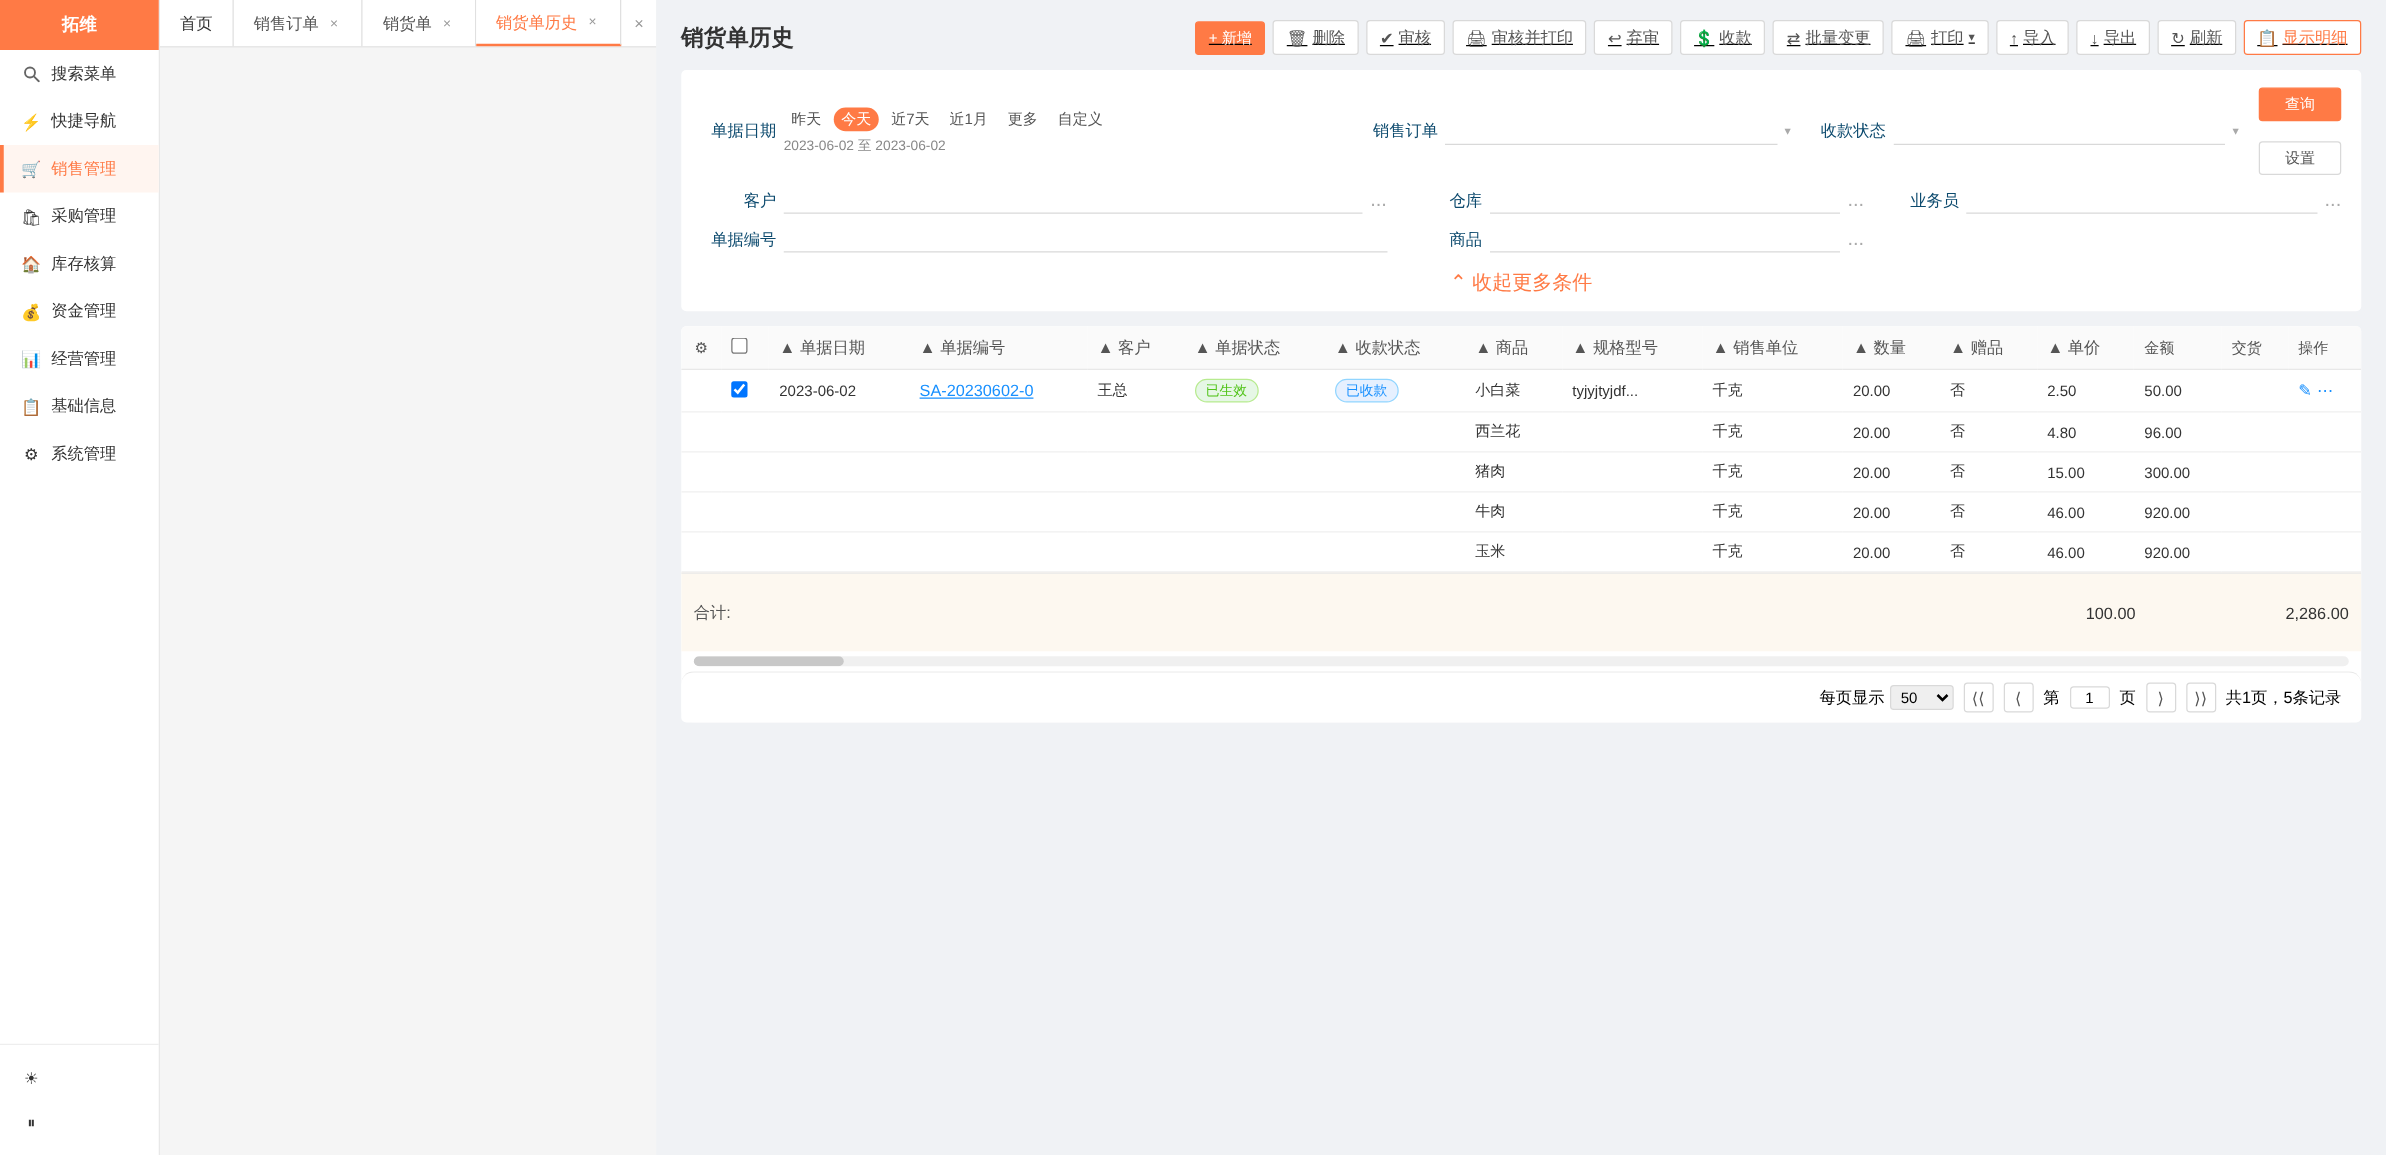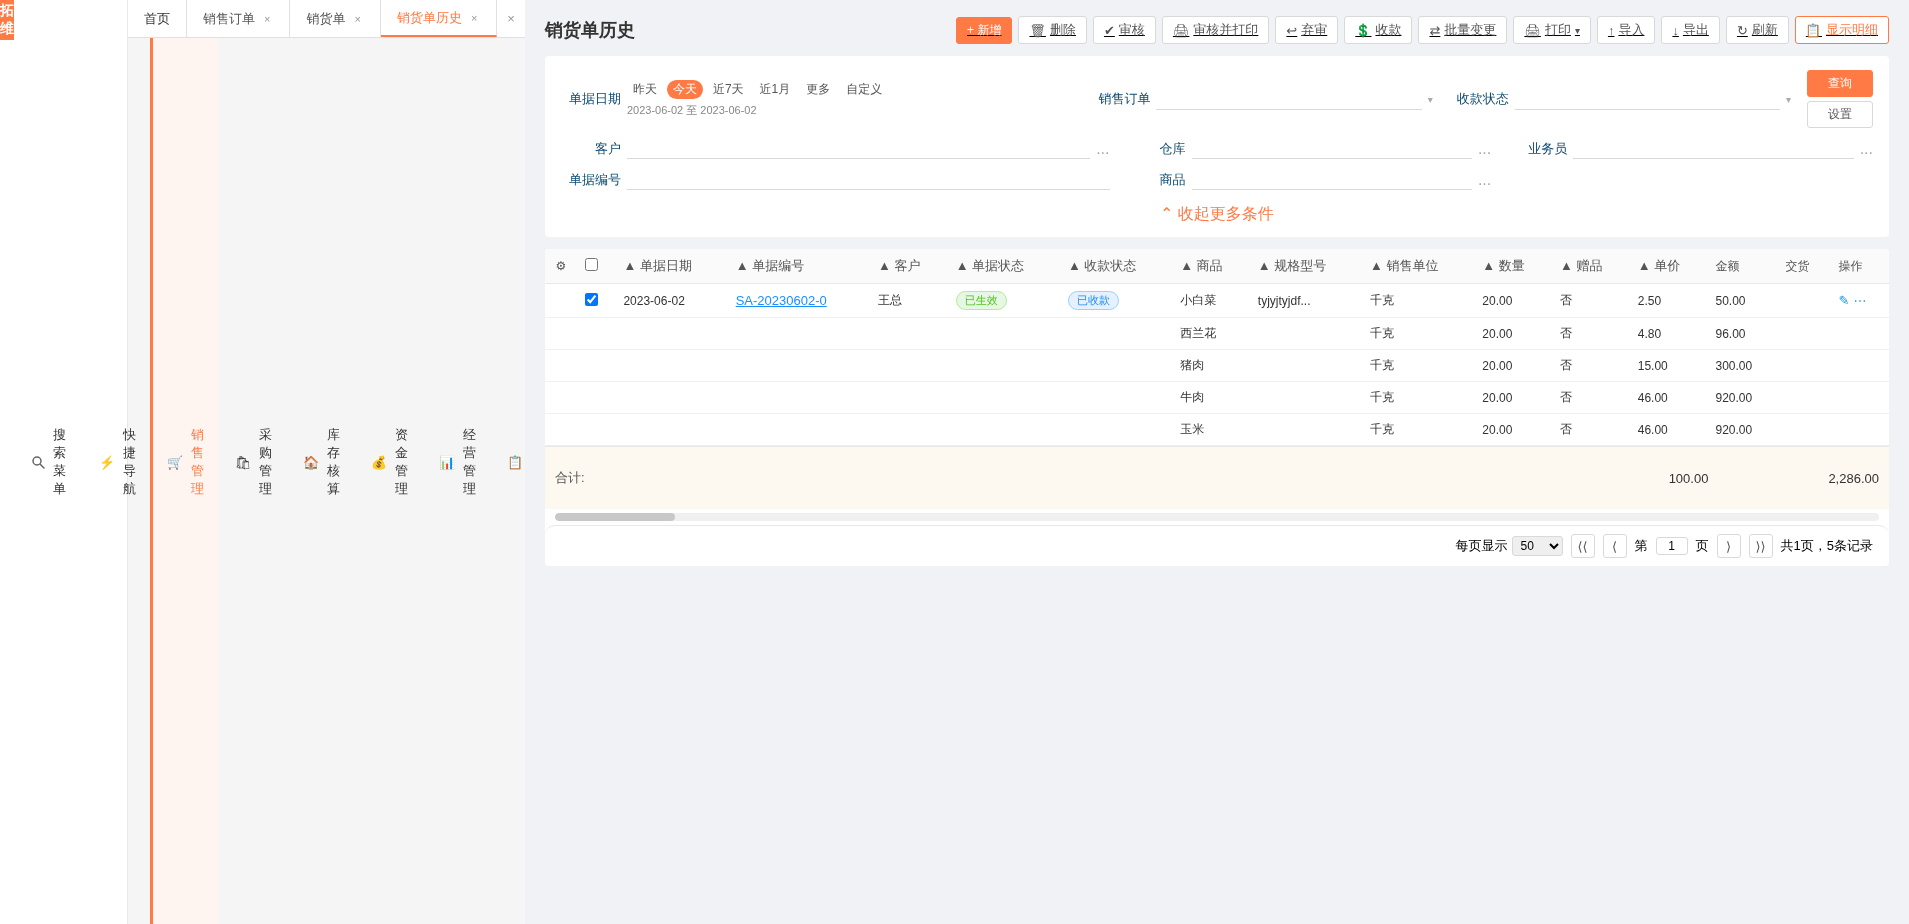--- a/index.html
+++ b/index.html
@@ -4,21 +4,21 @@
   <style>
     * { box-sizing: border-box; margin: 0; padding: 0; font-family: 'Microsoft YaHei', Arial, sans-serif; font-size: 13px; }
     body { display: flex; height: 924px; overflow: hidden; background: #f5f5f5; }
 
     
     .sidebar {
       width: 128px;
       background: #fff;
       border-right: 1px solid #e8e8e8;
       display: flex;
-      flex-direction: row;
+      flex-direction: column;
       flex-shrink: 0;
     }
     .sidebar-logo {
       height: 40px;
       background: #ff7a45;
       display: flex;
       align-items: center;
       justify-content: center;
       color: #fff;
       font-size: 14px;
@@ -489,21 +489,21 @@
           <input class="filter-input" type="text" style="flex: 1 1 0%;">
           <span class="select-arrow">▾</span>
         </div>
 
         <div class="filter-item">
           <span class="filter-label">收款状态</span>
           <input class="filter-input" type="text" style="flex: 1 1 0%;">
           <span class="select-arrow">▾</span>
         </div>
 
-        <div style="display:flex; flex-direction:column; gap:4px;">
+        <div style="display:flex; flex-direction:column; gap:16px;">
           <button class="btn btn-primary" style="padding:4px 20px;">查询</button>
           <button class="settings-btn">设置</button>
         </div>
       </div>
 
       <div class="filter-row">
         <div class="filter-item" style="flex:1.5; min-width:280px;">
           <span class="filter-label">客户</span>
           <input class="filter-input" type="text" style="">
           <span class="filter-dots">...</span>

